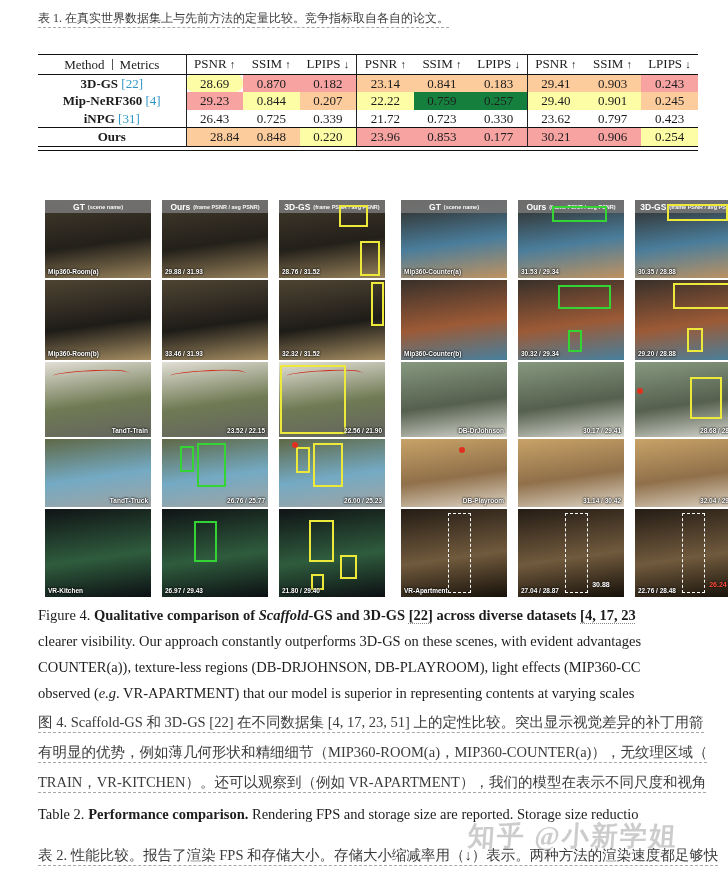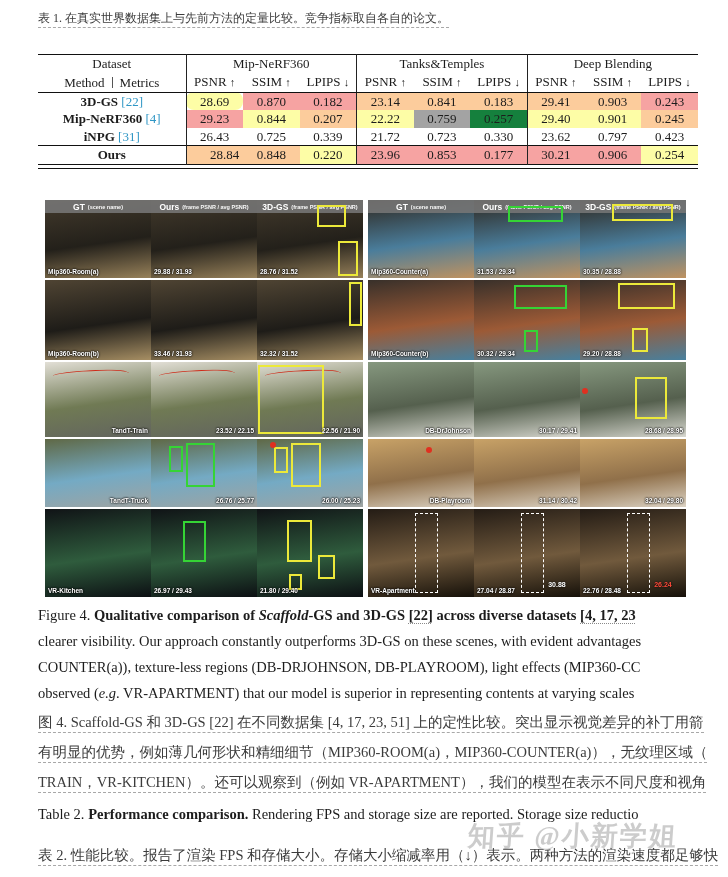--- a/index.html
+++ b/index.html
@@ -27,21 +27,21 @@
   table.t1 .gsep { border-left:1px solid #222; }
   table.t1 tr.ours td { border-top:1px solid #111; }
   table.t1 .mname { font-weight:bold; }
   table.t1 .cite { color:#2f96c5; }
   .mm-div { display:inline-block; width:0; height:11px; border-left:1px solid #555;
             margin:0 7px; vertical-align:-1px; }
   .arrow { font-size:11px; }
 
   
   .figure { left:45px; top:200px; width:649px; }
-  .frow { display:flex; gap:0; margin-bottom:2px; }
+  .frow { display:flex; gap:11px; margin-bottom:2px; }
   .fcell { position:relative; width:106px; flex:0 0 106px; overflow:hidden; }
   .fcell.grpgap { margin-left:5px; }
   .fhdr { position:absolute; left:0; top:0; right:0; height:13px;
           background:rgba(118,118,118,.88); color:#fff; display:flex;
           align-items:center; justify-content:center; gap:3px;
           font-family:"Liberation Sans", sans-serif; }
   .fhdr .ft { font-size:8.5px; font-weight:bold; }
   .fhdr .fs { font-size:5.5px; font-weight:bold; opacity:.95; white-space:nowrap; }
   .flabel { position:absolute; bottom:3px; font-size:6.5px; font-weight:bold;
             color:#fff; font-family:"Liberation Sans", sans-serif;
@@ -76,26 +76,20 @@
   <span>表 1. 在真实世界数据集上与先前方法的定量比较。竞争指标取自各自的论文。</span>
 </div>
 
 <div class="abs t1wrap">
   <table class="t1">
     <colgroup>
         <col class="mcol">
         <col span="9">
       </colgroup>
     <thead>
-      <tr class="hrow1">
-        <th>Dataset</th>
-        <th colspan="3" class="gsep">Mip-NeRF360</th>
-        <th colspan="3" class="gsep">Tanks&amp;Temples</th>
-        <th colspan="3" class="gsep">Deep Blending</th>
-      </tr>
       <tr class="hrow2" id="t1-metrics-row">
         <th><span>Method</span><span class="mm-div"></span><span>Metrics</span></th>
       <th class="gsep">PSNR <span class="arrow">↑</span></th>
           <th>SSIM <span class="arrow">↑</span></th>
           <th>LPIPS <span class="arrow">↓</span></th>
           <th class="gsep">PSNR <span class="arrow">↑</span></th>
           <th>SSIM <span class="arrow">↑</span></th>
           <th>LPIPS <span class="arrow">↓</span></th>
           <th class="gsep">PSNR <span class="arrow">↑</span></th>
           <th>SSIM <span class="arrow">↑</span></th>
@@ -114,21 +108,21 @@
           <td class="gsep" style="background: rgb(252, 204, 156);">29.41</td>
           <td style="background: rgb(252, 204, 156);">0.903</td>
           <td style="background: rgb(246, 163, 162);">0.243</td>
         </tr>
         <tr>
           <td><span class="mname">Mip-NeRF360</span><span class="cite"> [4]</span></td>
           <td class="gsep" style="background: rgb(246, 163, 162); margin-top: 36px;">29.23</td>
           <td style="background: rgb(253, 253, 166);">0.844</td>
           <td style="background: rgb(252, 204, 156);">0.207</td>
           <td class="gsep" style="background: rgb(253, 253, 166);">22.22</td>
-          <td style="background: #a3a3a3; text-align: center;">0.759</td>
+          <td style="background: #15803d; text-align: center;">0.759</td>
           <td style="background: #15803d;">0.257</td>
           <td class="gsep" style="background: rgb(253, 253, 166);">29.40</td>
           <td style="background: rgb(253, 253, 166);">0.901</td>
           <td style="background: rgb(252, 204, 156);">0.245</td>
         </tr>
         <tr>
           <td><span class="mname">iNPG</span><span class="cite"> [31]</span></td>
           <td class="gsep">26.43</td>
           <td>0.725</td>
           <td>0.339</td>

